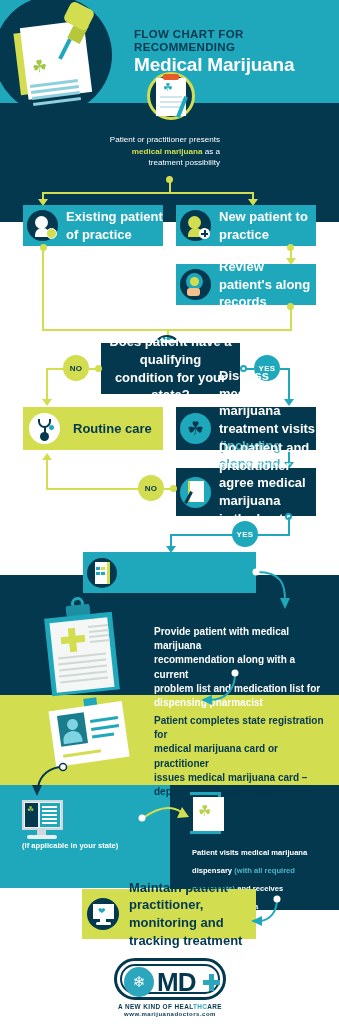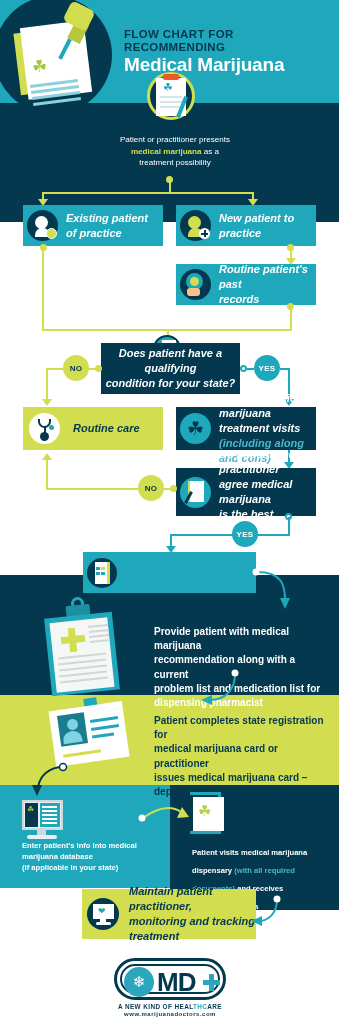--- a/index.html
+++ b/index.html
@@ -64,21 +64,21 @@
     width: 14px; height: 20px; background: #b6c73c;
     transform: rotate(27deg);
   }
   .hdr-pin-needle {
     position: absolute; left: 63px; top: 38px;
     width: 4px; height: 22px; background: #1fa8bc;
     transform: rotate(27deg);
   }
 
   .hdr-title-wrap {
-    position: absolute; left: 124px; top: 28px; width: 196px;
+    position: absolute; left: 134px; top: 28px; width: 196px;
   }
   .hdr-kicker {
     color: #04384f; font-size: 11.5px; font-weight: bold;
     letter-spacing: 0.35px; line-height: 1.1;
   }
   .hdr-title {
     color: #ffffff; font-size: 19px; font-weight: bold;
     letter-spacing: -0.2px; line-height: 1.15; margin-top: 1px;
   }
 
@@ -102,31 +102,31 @@
   }
   .start-clip-line {
     position: absolute; left: 160px; height: 2px; width: 22px; background: #cfe6ec;
   }
   .start-pen {
     position: absolute; left: 180px; top: 96px;
     width: 4px; height: 22px; background: #1fa8bc; transform: rotate(22deg);
   }
 
   .start-text {
-    position: absolute; left: 109px; top: 134px; width: 132px;
-    text-align: center; color: #ffffff; font-size: 8.1px; line-height: 1.45;
+    position: absolute; left: 88px; top: 134px; width: 132px;
+    text-align: right; color: #ffffff; font-size: 8.1px; line-height: 1.45;
   }
   .start-text .hl { color: #d2de50; font-weight: bold; }
 
   
   .fbox {
     position: absolute; display: flex; align-items: center;
   }
   .fbox .ftext {
-    font-size: 11px; line-height: 1.35; font-weight: bold; font-style: italic;
+    font-size: 13px; line-height: 1.35; font-weight: bold;
   }
   .fbox-teal { background: #1fa8bc; }
   .fbox-navy { background: #04384f; }
   .fbox-lime { background: #d2de50; }
   .txt-white { color: #ffffff; }
   .txt-navy  { color: #04384f; }
   .sub-teal  { color: #4fb6c9; font-weight: bold; }
 
   
   .disc {
@@ -398,21 +398,21 @@
   <div class="dot dot-solid-lime" style="left:287px; top:244px;"></div>
   <div class="ln ln-v" style="left:289.5px; top:248px; height:12px;"></div>
   <div class="arrow-d" style="left:285.5px; top:258px;"></div>
 
   <div class="fbox fbox-teal" style="left:176px; top:264px; width:140px; height:41px; padding-left:4px;">
     <div class="disc" style="width:31px;height:31px;background:#04384f;">
       <div style="position:absolute;left:6px;top:4px;width:17px;height:17px;border-radius:50%;background:#1fa8bc;"></div>
       <div style="position:absolute;left:10px;top:8px;width:9px;height:9px;border-radius:50%;background:#d2de50;"></div>
       <div style="position:absolute;left:7px;top:19px;width:13px;height:8px;border-radius:3px;background:#f2c28a;"></div>
     </div>
-    <div class="ftext txt-white" style="margin-left:8px; white-space:pre-line;">Routine patient's past
+    <div class="ftext txt-white" style="margin-left:8px; white-space:pre-line;">Review patient's along
 records</div>
   </div>
 
   <div class="dot dot-solid-lime" style="left:40px;  top:244px;"></div>
   <div class="ln ln-v" style="left:42px;  top:248px; height:82px;"></div>
   <div class="dot dot-solid-lime" style="left:287px; top:303px;"></div>
   <div class="ln ln-v" style="left:289.5px; top:307px; height:23px;"></div>
   <div class="ln ln-h" style="left:42px;  top:329px; width:250px;"></div>
   <div class="ln ln-v" style="left:167px; top:329px; height:14px;"></div>
 
@@ -546,22 +546,20 @@
   <div class="mon-screen-r"></div>
   <div class="mon-rline" style="top:806px;"></div>
   <div class="mon-rline" style="top:810px;"></div>
   <div class="mon-rline" style="top:814px;"></div>
   <div class="mon-rline" style="top:818px;"></div>
   <div class="mon-rline" style="top:822px;"></div>
   <div class="mon-neck"></div>
   <div class="mon-base"></div>
 
   <div style="position:absolute; left:22px; top:841px; width:145px;">
-    <div class="ftext txt-white" style="font-size:7.6px; line-height:1.42; font-weight:bold; white-space:pre-line;">Enter patient's info into medical
-marijuana database</div>
     <div class="ftext txt-white" style="font-size:7.6px; line-height:1.42; font-weight:bold;">(if applicable in your state)</div>
   </div>
 
   <div class="sign-bar-top"></div>
   <div class="sign-post"></div>
   <div class="sign-bar-bot"></div>
   <div class="sign-box"></div>
   <div class="sign-leaf">☘</div>
 
   <div style="position:absolute; left:192px; top:841px; width:140px;">

